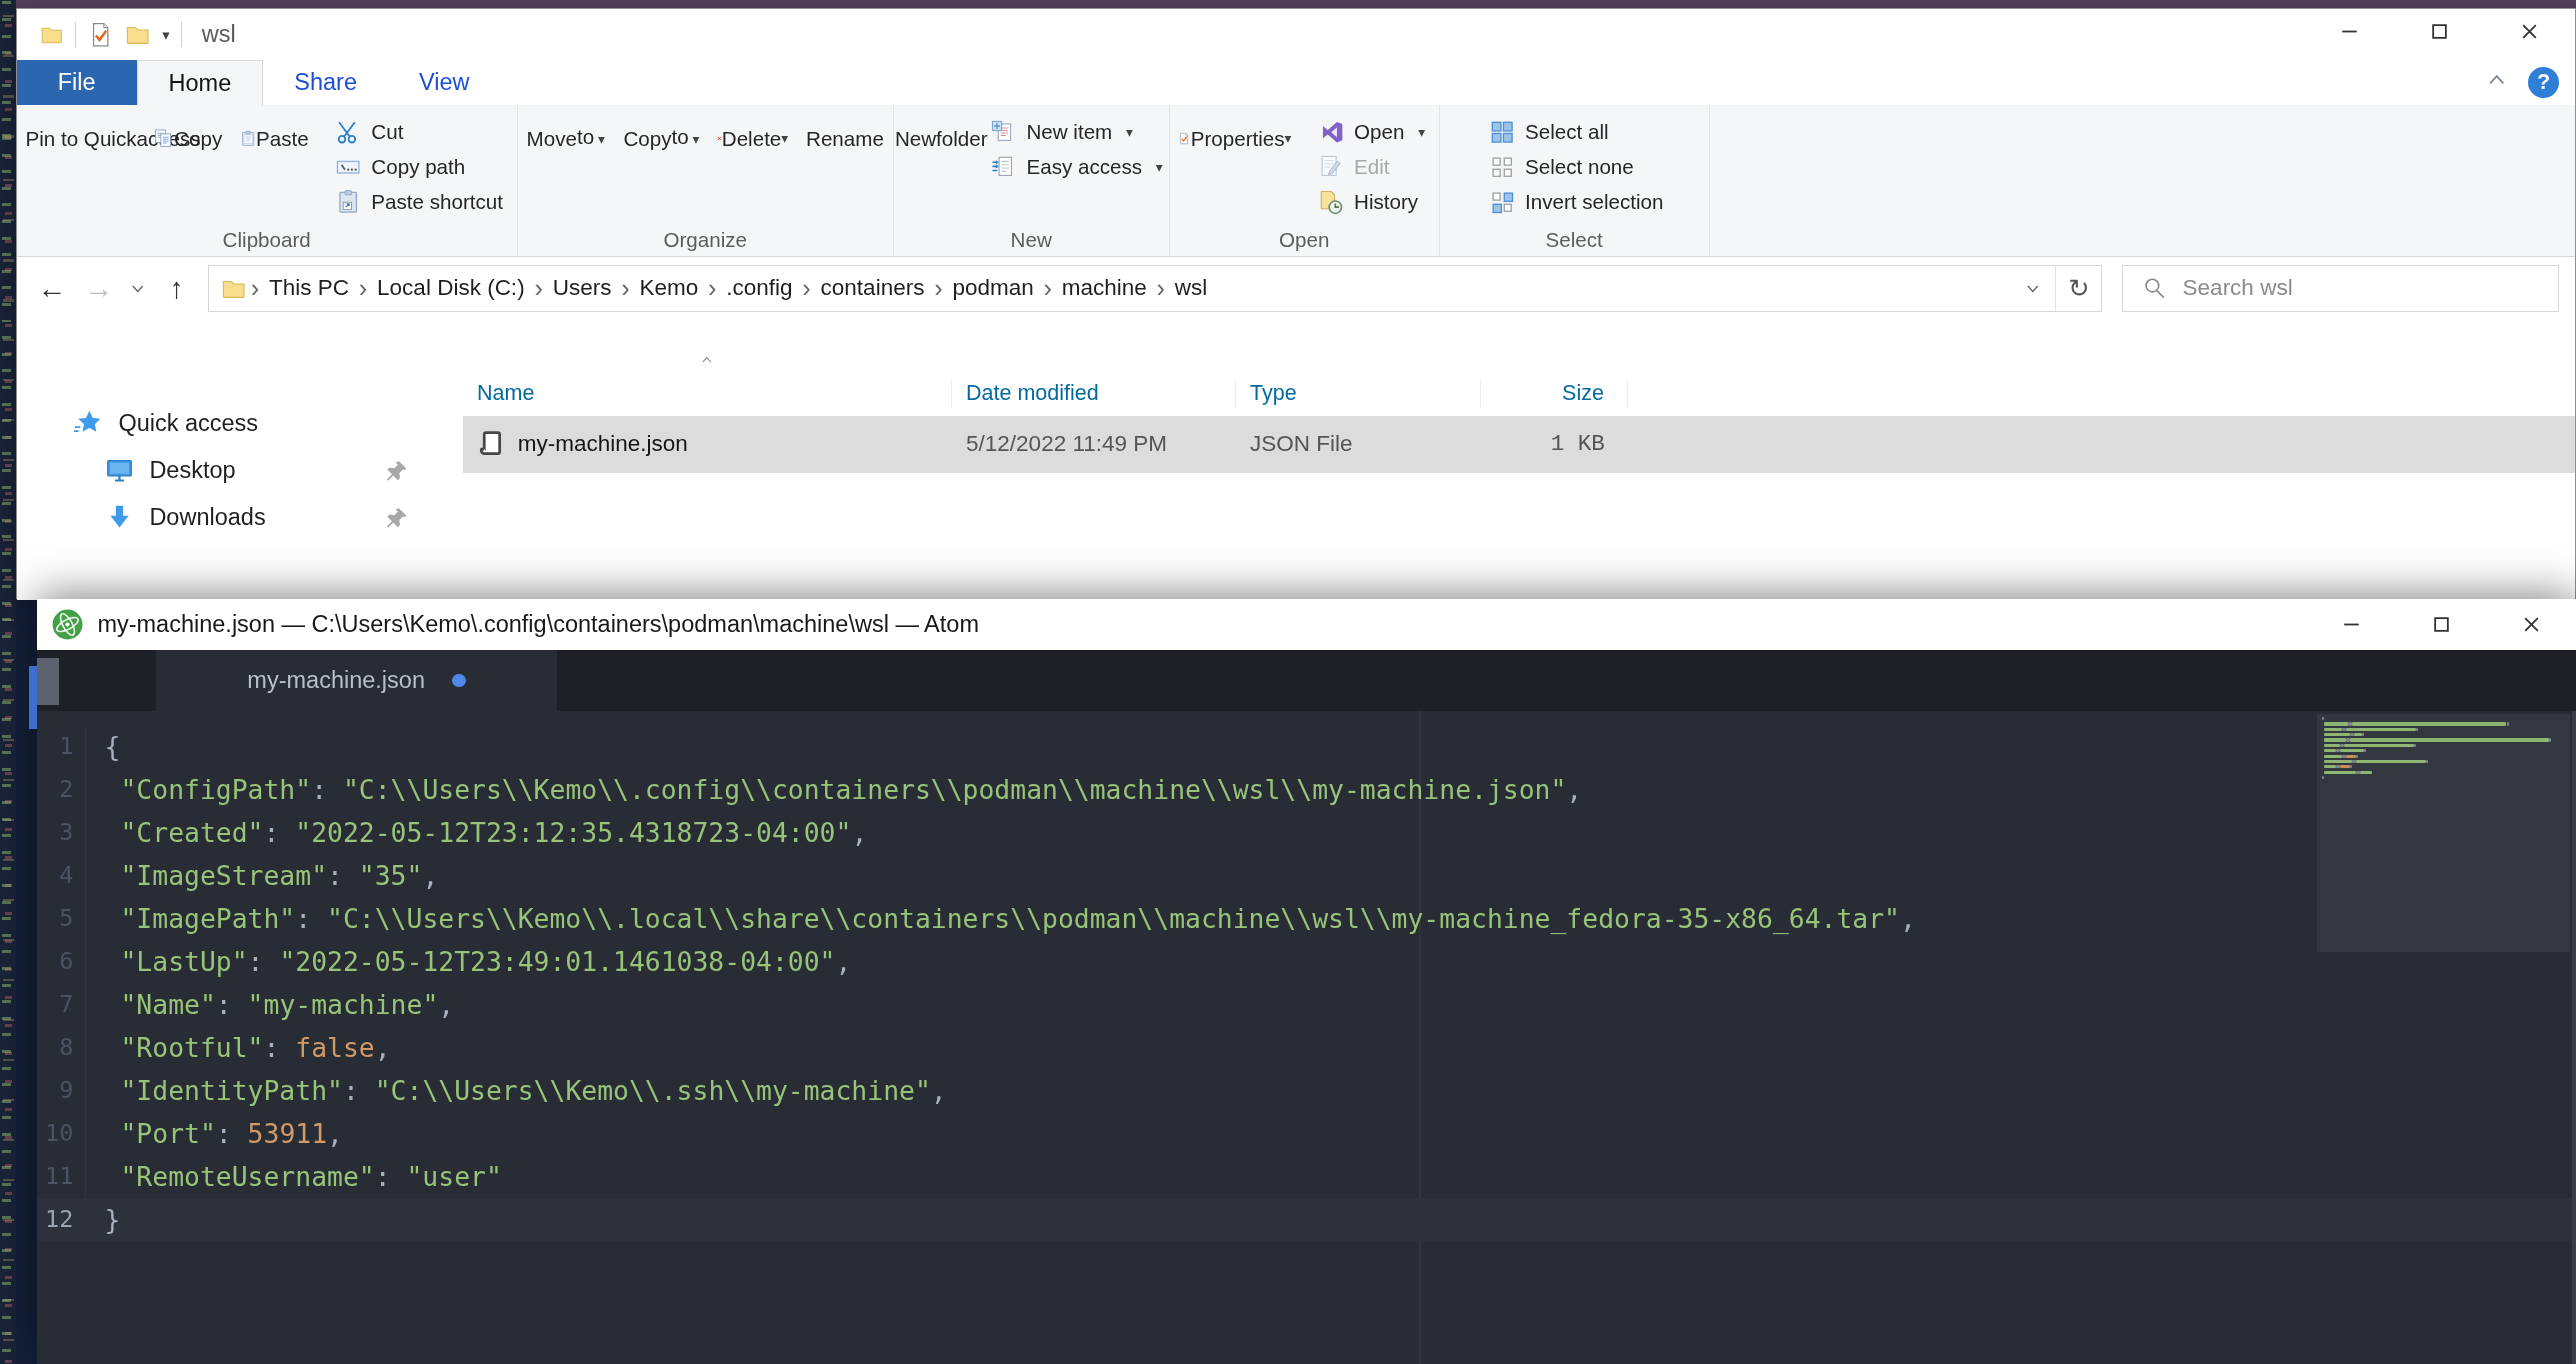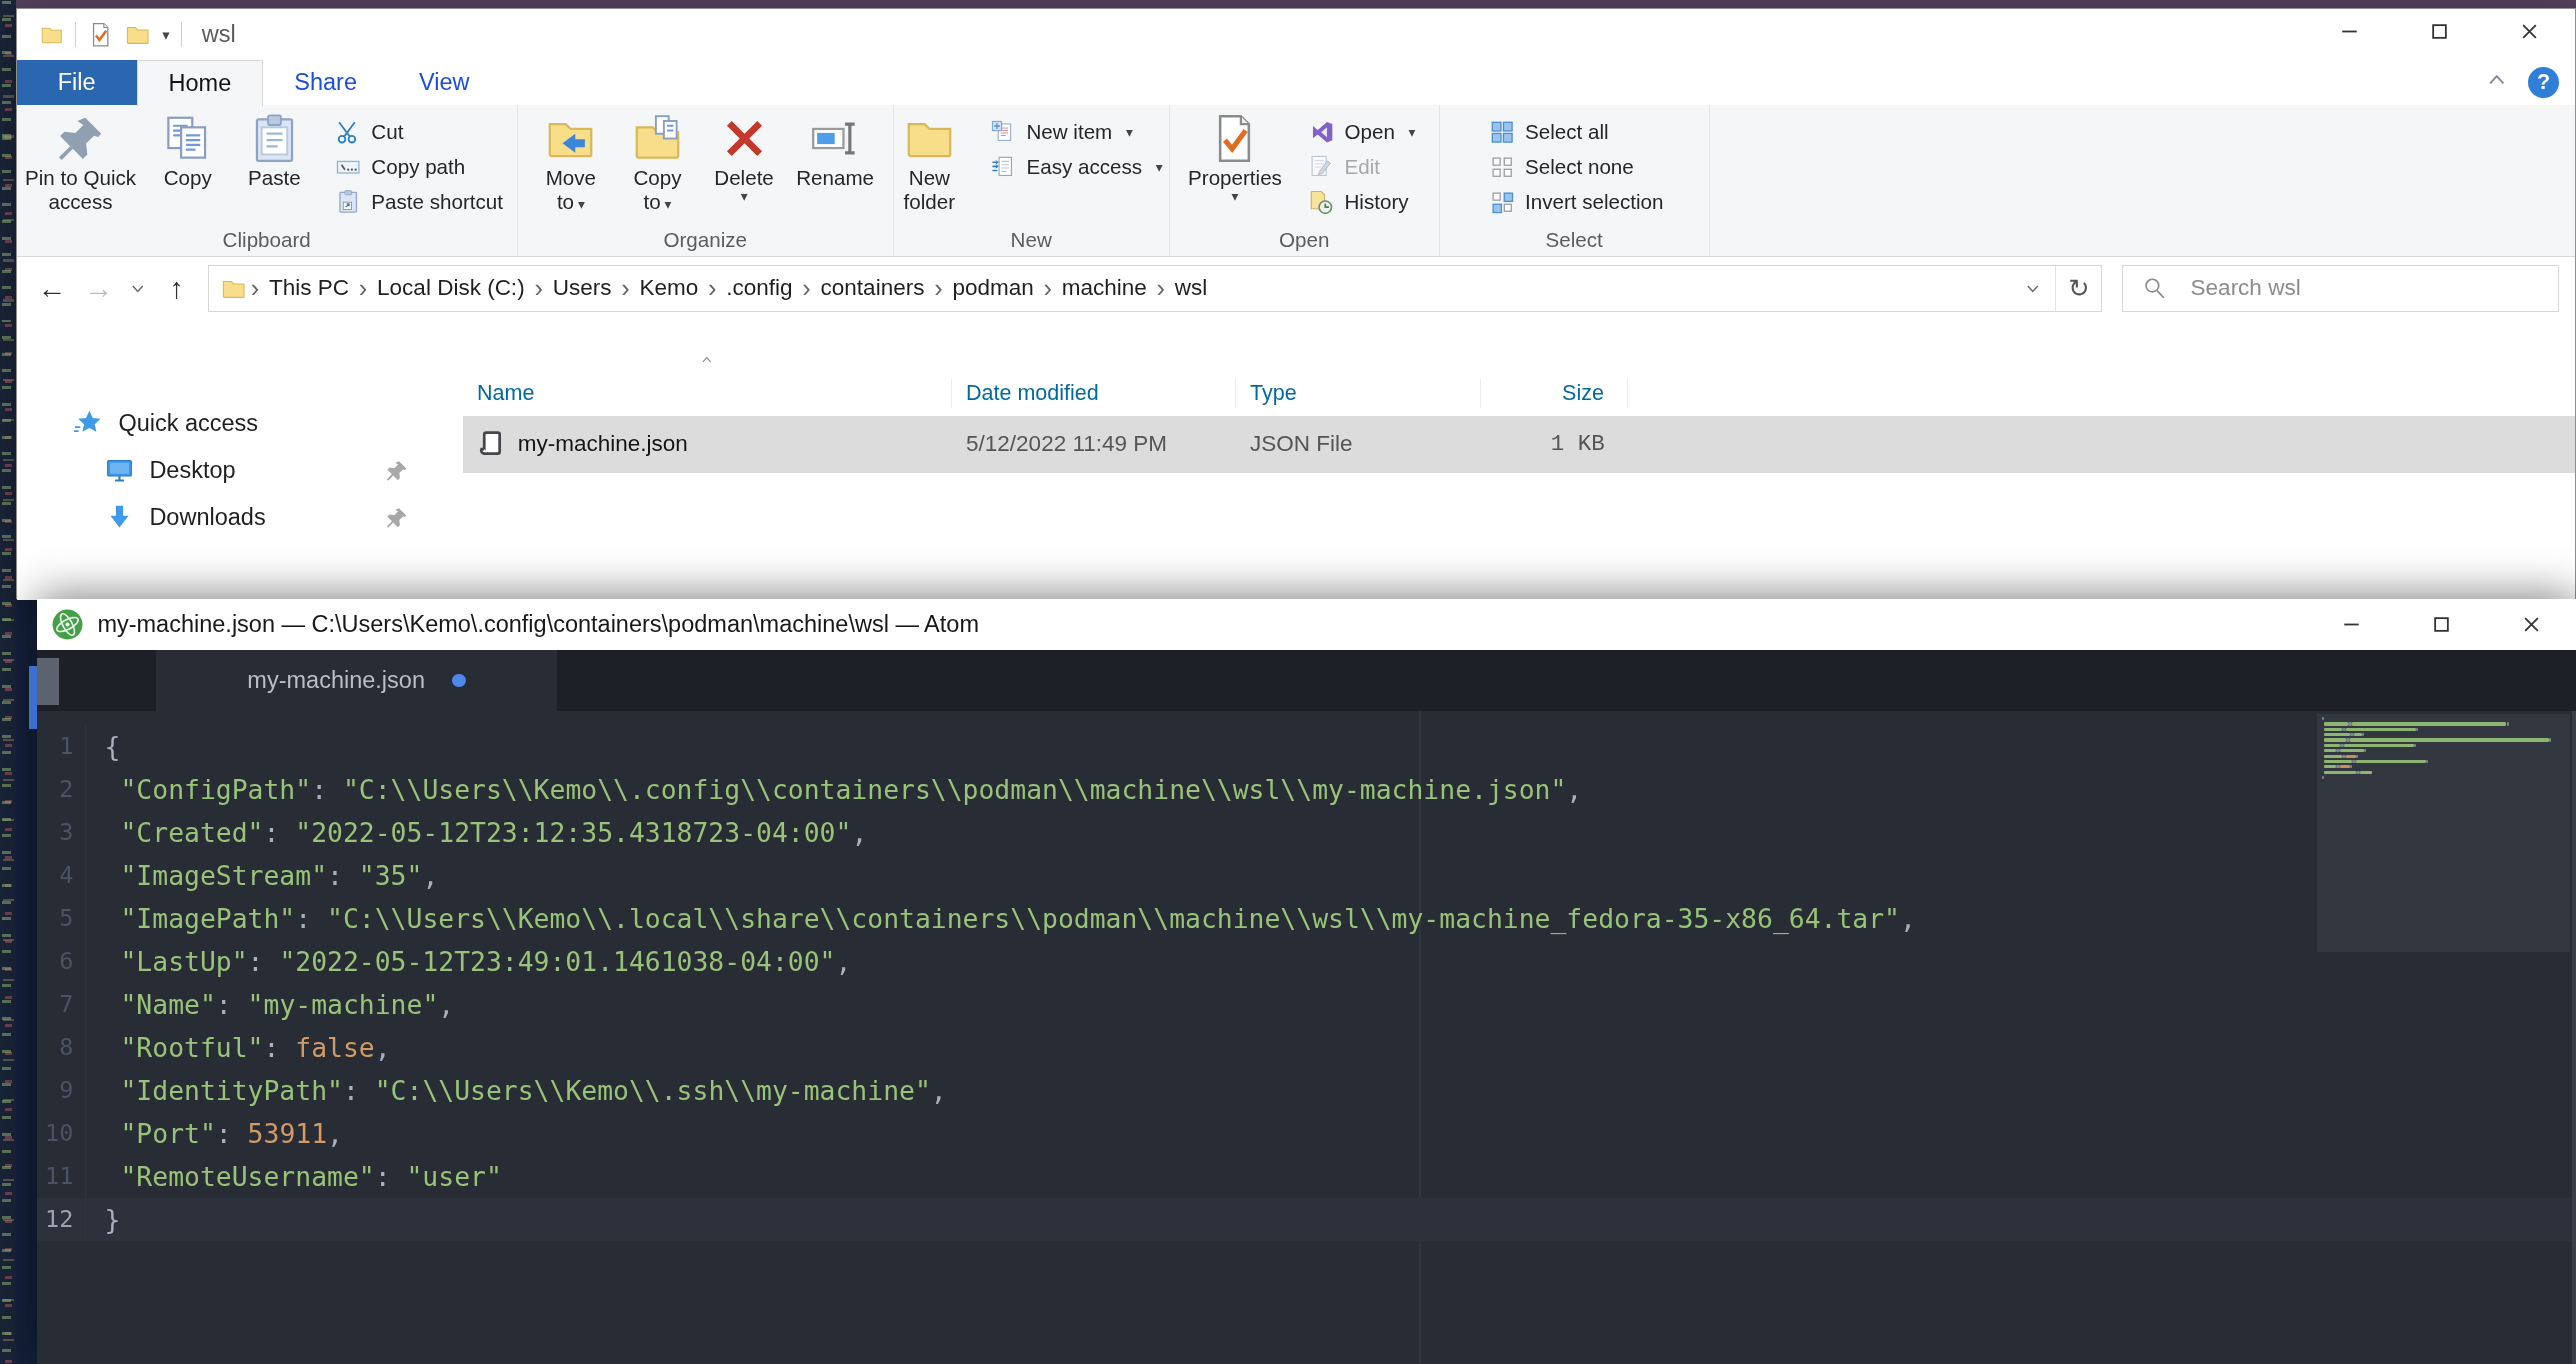--- a/index.html
+++ b/index.html
@@ -38,21 +38,21 @@
   .rtab.active{background:#f5f6f7;border:1px solid #d8d8d8;border-bottom:none;color:#141414;margin-bottom:-1px}
   .tabs-right{position:absolute;right:15.7px;top:3.9px;display:flex;gap:19.6px;align-items:center;height:37px}
   .collapse-btn svg{width:23.5px;height:23.5px}
   .help-btn{width:31px;height:31px;border-radius:50%;background:#2f7fd6;color:#fff;font-size:21.5px;font-weight:bold;
     display:flex;align-items:center;justify-content:center}
 
   .ex-ribbon{height:151px;background:#f5f6f7;border-bottom:1px solid #d8d8d8;display:flex}
   .rgroup{position:relative;border-right:1px solid #e4e4e4;box-sizing:border-box;padding-top:3.9px}
   .rgroup-body{display:flex;align-items:flex-start;justify-content:center;height:117px}
   .rcaption{position:absolute;bottom:3.9px;left:0;right:0;text-align:center;font-size:20.6px;color:#5c5c5c}
-  .bigbtn{display:flex;flex-direction:column;align-items:center;padding:3.9px 8.8px;min-width:69px}
+  .bigbtn{display:flex;flex-direction:row;align-items:center;padding:3.9px 8.8px;min-width:69px}
   .bigbtn svg{width:51px;height:51px;margin-bottom:2px}
   .blbl{font-size:20.6px;line-height:24.5px;color:#262626;text-align:center;white-space:nowrap}
   .caret-inline{font-size:13.7px;color:#444;margin-left:3.9px}
   .caret-below{font-size:13.7px;color:#444;line-height:13.7px}
   .smallcol{display:flex;flex-direction:column;padding:5.9px 3.9px 0 7.8px}
   .smallbtn{display:flex;align-items:center;height:35px;gap:9.8px;font-size:20.6px;color:#262626;padding:0 9.8px;white-space:nowrap}
   .smallbtn svg{width:26.4px;height:26.4px}
   .smallbtn.disabled{color:#a8a8a8}
 
   .ex-addr{height:63px;display:flex;align-items:center;background:#fff;padding:0 13.7px;gap:3.9px}
@@ -61,21 +61,21 @@
   .nav-btn.smallv{width:27px}
   .nav-btn svg{width:17.6px;height:17.6px}
   .crumbbar{flex:1;height:47px;border:1px solid #d6d6d6;display:flex;align-items:center;padding-left:11.7px;margin:0 15.7px 0 5.9px;box-sizing:border-box}
   .crumbbar svg.cfold{width:25.4px;height:25.4px;margin-right:2px}
   .crumbs{display:flex;align-items:center;flex:1}
   .crumb{font-size:22.5px;color:#1f1f1f;padding:0 6.9px;cursor:default}
   .crumb-sep{font-size:25.4px;color:#666;padding:0 2.9px;line-height:19.6px}
   .crumb-tools{display:flex;align-items:center;height:100%}
   .ctool{width:45px;height:100%;display:flex;align-items:center;justify-content:center;color:#555;font-size:25.4px;border-left:1px solid #e3e3e3}
   .ctool svg{width:17.6px;height:17.6px}
-  .searchbox{width:437px;height:47px;border:1px solid #d6d6d6;display:flex;align-items:center;gap:21px;padding-left:17.6px;box-sizing:border-box;margin-right:2px}
+  .searchbox{width:437px;height:47px;border:1px solid #d6d6d6;display:flex;align-items:center;gap:13px;padding-left:17.6px;box-sizing:border-box;margin-right:2px}
   .searchbox svg{width:27px;height:27px}
   .searchbox input{border:none;outline:none;font-size:22.5px;color:#333;width:323px;font-family:"Liberation Sans",sans-serif;background:transparent}
   .searchbox input::placeholder{color:#8b8b8b}
 
   .ex-body{display:flex;height:280px;background:#fff}
   .sidebar{width:431px;padding-top:80px;box-sizing:border-box}
   .side-item{height:47px;display:flex;align-items:center;gap:15.7px;padding-left:57px;font-size:23.5px;color:#1f1f1f;position:relative}
   .side-item.indent{padding-left:88px}
   .side-item svg.main{width:29px;height:29px}
   .side-item .pin{position:absolute;right:39px;width:23.5px;height:23.5px}

